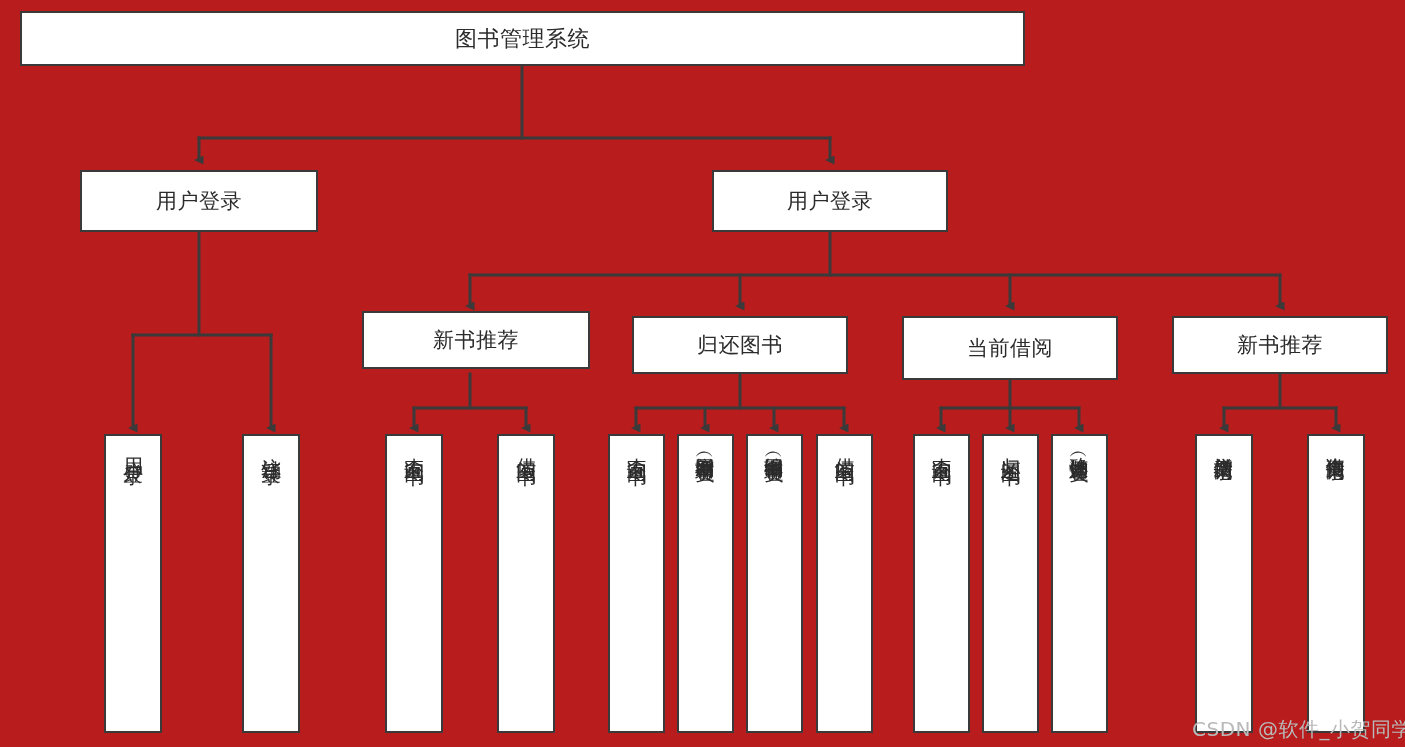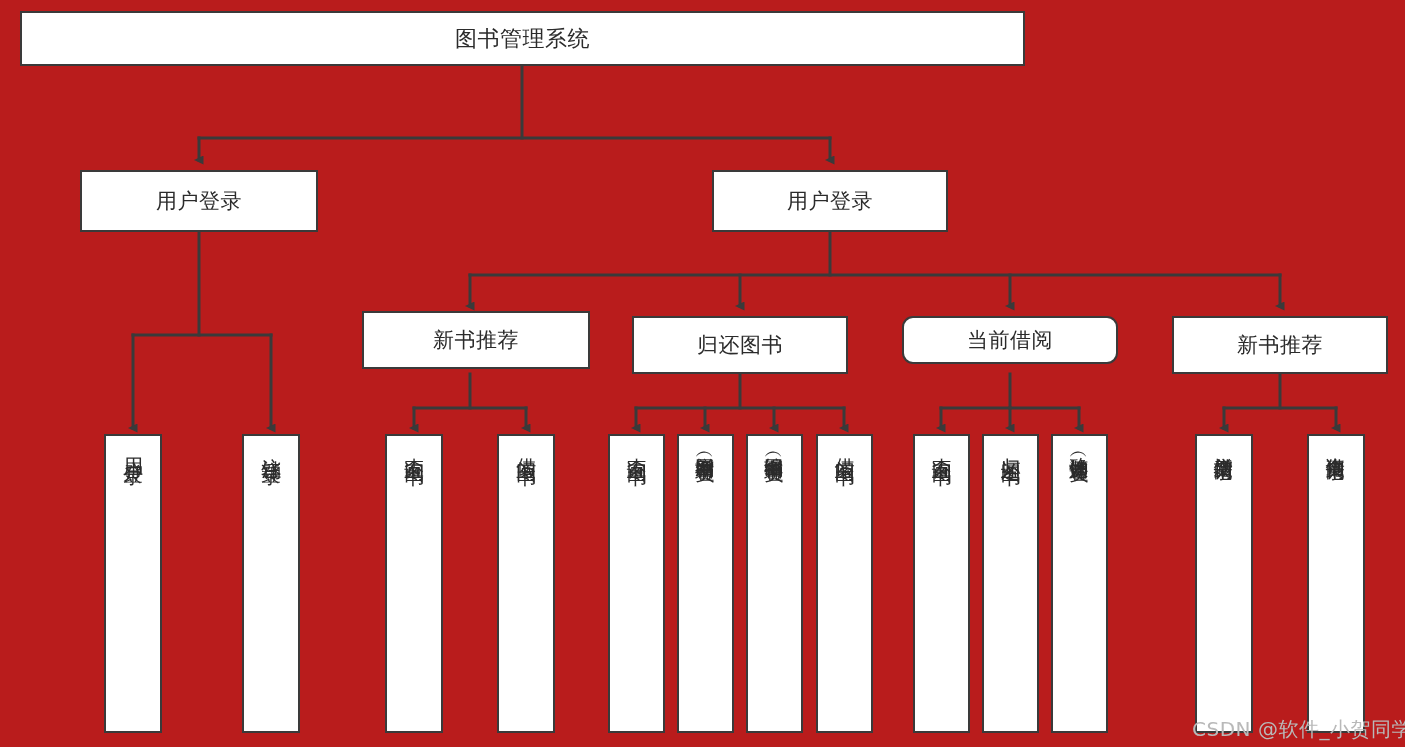--- a/index.html
+++ b/index.html
@@ -140,21 +140,21 @@
   <div class="node-box horizontal" style="left:712px; top:170px; width:236px; height:62px;">
     <span class="node-label">用户登录</span>
   </div>
 
   <div class="node-box horizontal" style="left:362px; top:311px; width:228px; height:58px;">
     <span class="node-label">新书推荐</span>
   </div>
   <div class="node-box horizontal" style="left:632px; top:316px; width:216px; height:58px;">
     <span class="node-label">归还图书</span>
   </div>
-  <div class="node-box horizontal" style="left:902px; top:316px; width:216px; height:48px;border-radius:11px;">
+  <div class="node-box horizontal" style="left:902px; top:316px; width:216px; height:64px;">
     <span class="node-label">当前借阅</span>
   </div>
   <div class="node-box horizontal" style="left:1172px; top:316px; width:216px; height:58px;">
     <span class="node-label">新书推荐</span>
   </div>
 
   <div class="node-box vertical" style="left:104px; top:434px; width:58px; height:299px;">
     <span class="node-label">用户登录</span>
   </div>
   <div class="node-box vertical" style="left:242px; top:434px; width:58px; height:299px;">

